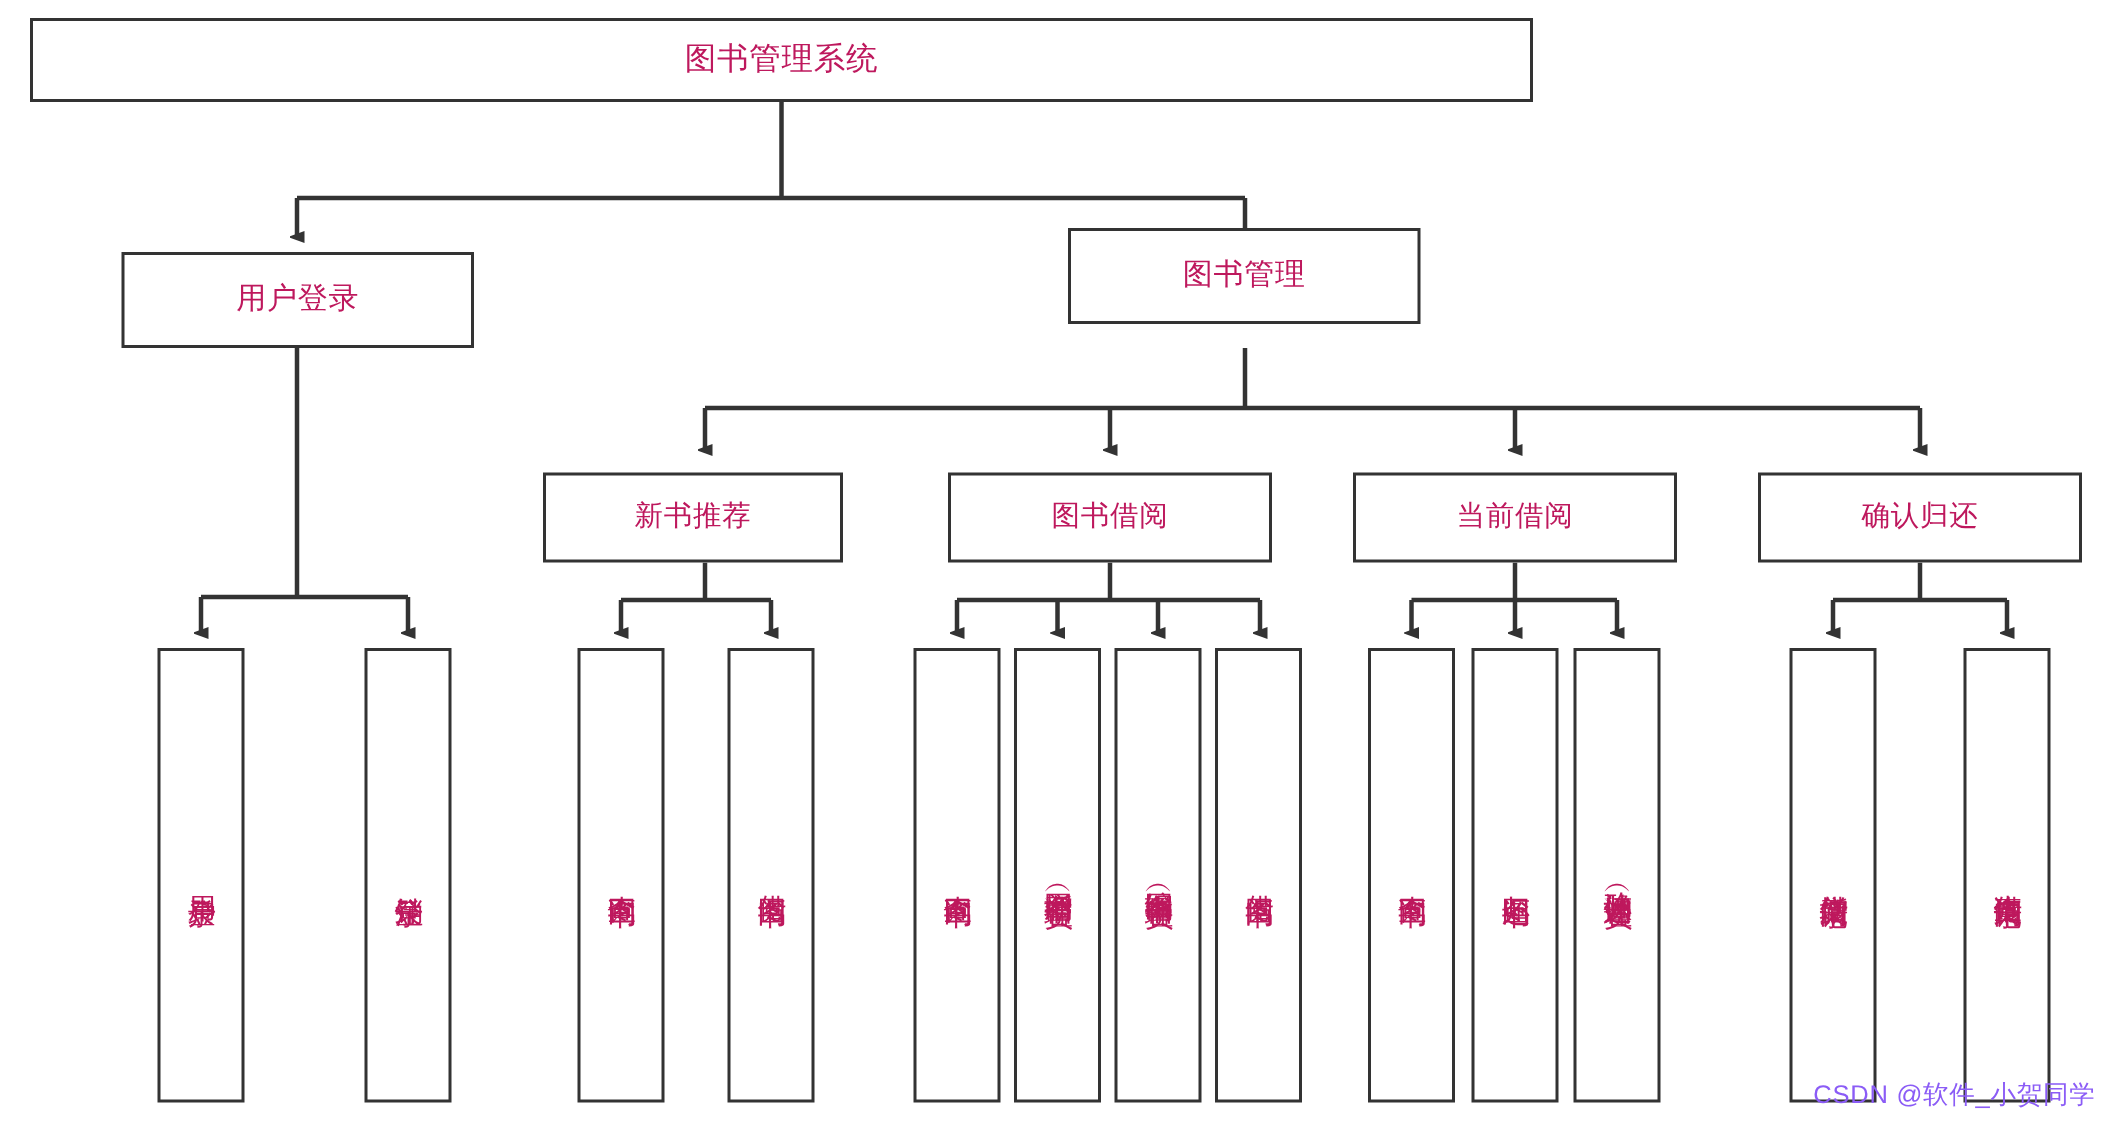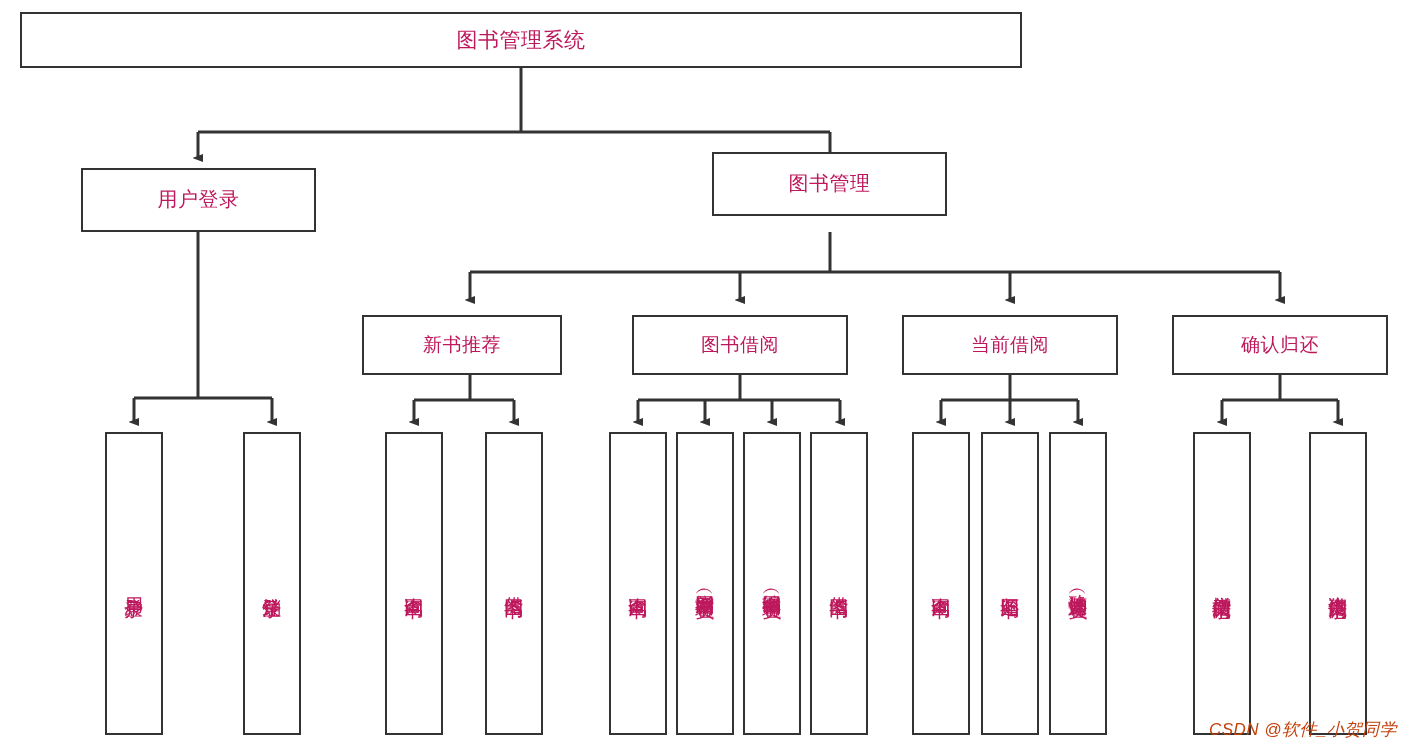--- a/index.html
+++ b/index.html
@@ -60,25 +60,24 @@
     text-orientation: upright;
     line-height: 1.12;
     letter-spacing: 1px;
     white-space: nowrap;
   }
   #watermark {
     position: absolute;
     right: 8px;
     bottom: 6px;
     font-size: 17px;
-    color: #c2410c;
+    color: #8b5cf6;
     z-index: 5;
     white-space: nowrap;
     letter-spacing: 0.5px;
-    font-style: italic;
   }
 </style>
 </head>
 <body>
 
 <div id="canvas">
 
   <svg class="connectors" viewBox="0 0 1405 747" xmlns="http://www.w3.org/2000/svg">
     <defs>
       <marker id="arrow" markerWidth="10" markerHeight="10" refX="5" refY="5" orient="auto" markerUnits="userSpaceOnUse">

